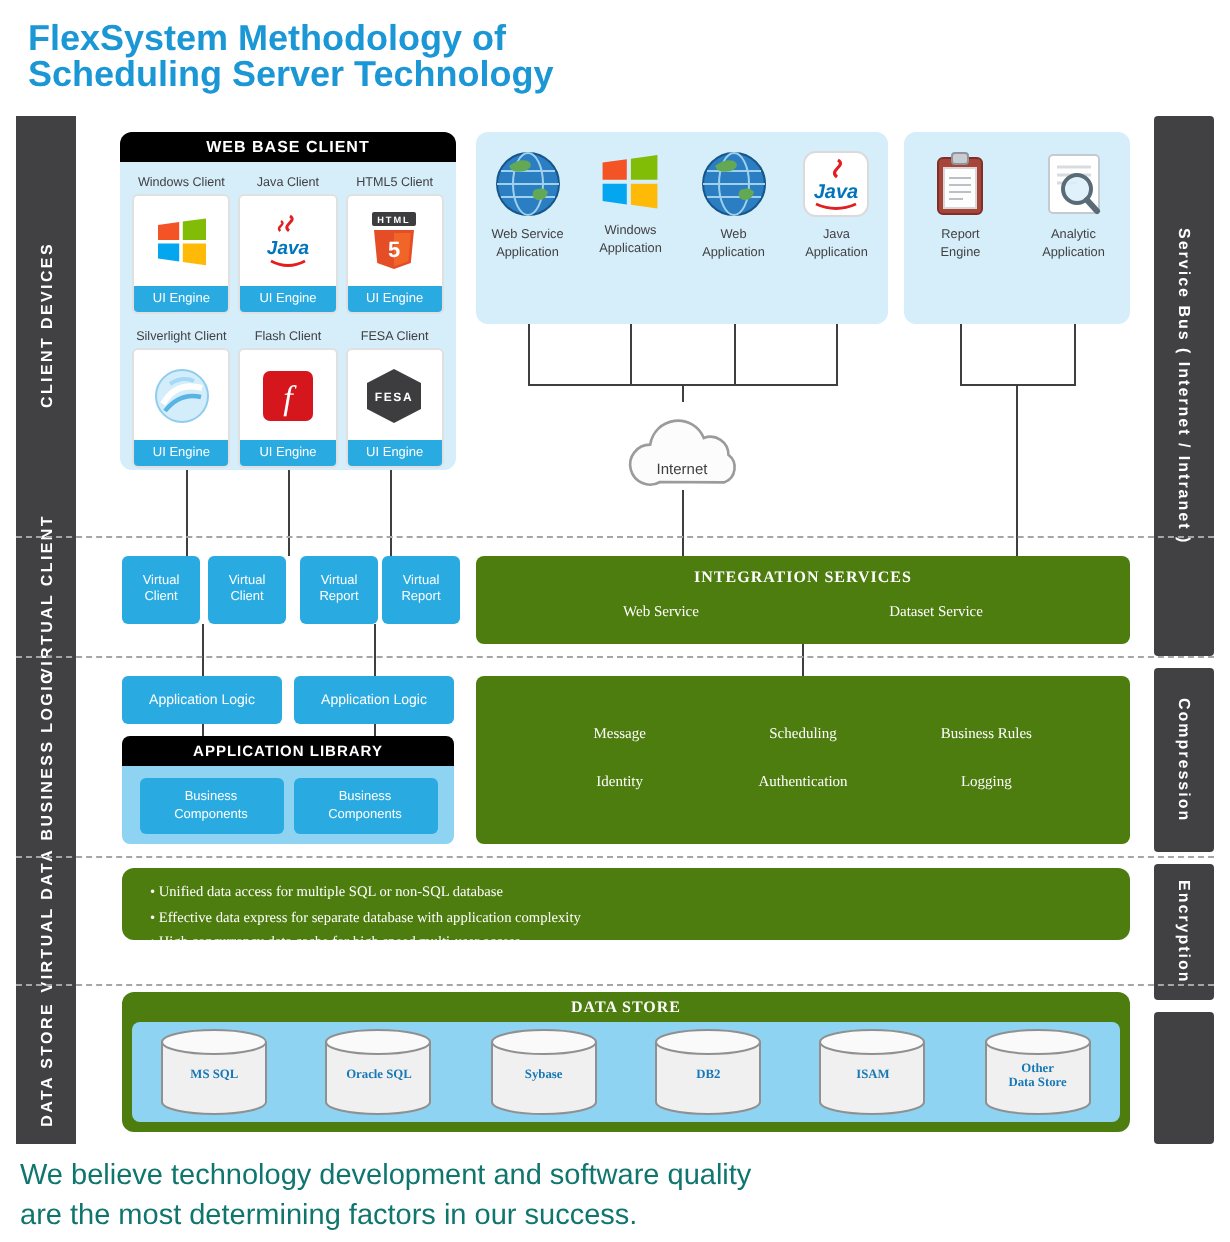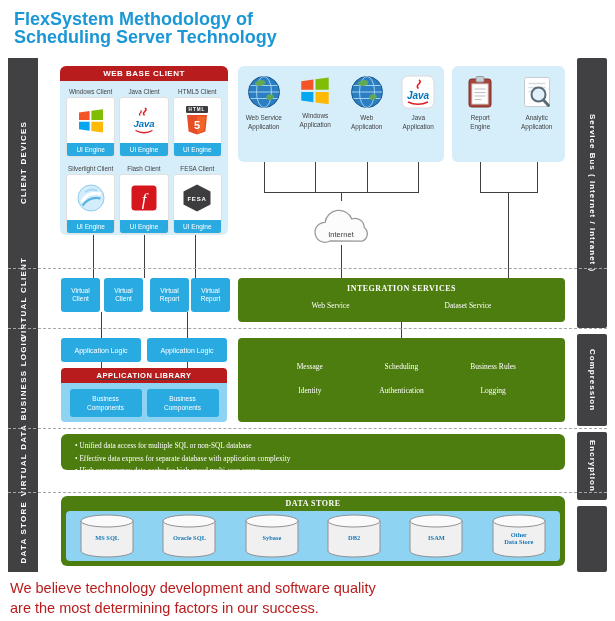--- a/index.html
+++ b/index.html
@@ -1,35 +1,35 @@
 <!DOCTYPE html>
 <html><head>
 <meta charset="utf-8">
 <style>
   html,body{margin:0;padding:0;background:#fff;}
   .stage{position:relative;width:615px;height:621px;background:#fff;overflow:hidden;
          font-family:"Liberation Sans",sans-serif;color:#414042;}
-  .abs{position:absolute;text-decoration:underline;}
+  .abs{position:absolute;}
   
   .title{position:absolute;left:14px;top:10px;font-size:18px;font-weight:bold;color:#1B97D5;line-height:18px;}
-  .footer{position:absolute;left:10px;top:578px;font-size:14.5px;color:#b91c1c;line-height:20px;}
+  .footer{position:absolute;left:10px;top:578px;font-size:14.5px;color:#0f766e;line-height:20px;}
   
   .rail-left{position:absolute;left:8px;top:58px;width:30px;height:514px;background:#414042;}
   .railsec{position:absolute;left:0;width:100%;display:flex;align-items:center;justify-content:center;}
   .vtext{writing-mode:vertical-rl;transform:rotate(180deg);color:#fff;font-size:8px;font-weight:bold;letter-spacing:1.2px;white-space:nowrap;}
   .rail-right{position:absolute;left:577px;top:58px;width:30px;height:514px;}
   .railseg{position:absolute;left:0;width:100%;background:#414042;border-radius:2px;display:flex;align-items:center;justify-content:center;}
   .vtext-r{writing-mode:vertical-rl;color:#fff;font-size:8px;font-weight:bold;letter-spacing:1px;white-space:nowrap;}
   
   .dash{position:absolute;left:8px;width:599px;border-top:1px dashed #A6A6A6;z-index:6;}
   .vline{position:absolute;width:1px;background:#3f3f3f;z-index:3;}
   .hline{position:absolute;height:1px;background:#3f3f3f;z-index:3;}
   
   .panel{position:absolute;background:#D6EEFA;border-radius:6px;z-index:4;}
-  .phead{background:#b91c1c;color:#fff;font-weight:bold;text-align:center;letter-spacing:.5px;}
+  .phead{background:#000000;color:#fff;font-weight:bold;text-align:center;letter-spacing:.5px;}
   .bluebox{position:absolute;background:#29ABE2;border-radius:3px;color:#fff;display:flex;flex-direction:column;
            align-items:center;justify-content:center;text-align:center;z-index:4;}
   
   .wbc-body{display:grid;grid-template-columns:repeat(3,1fr);gap:6px 4px;padding:5px 6px;}
   .cellLabel{font-size:6.3px;text-align:center;white-space:nowrap;height:11px;line-height:11px;color:#414042;}
   .tile{background:#fff;border:1px solid #E0E0E0;border-radius:3px;overflow:hidden;height:58px;display:flex;flex-direction:column;}
   .tile .ic{flex:1;display:flex;align-items:center;justify-content:center;}
   .tile .eng{height:13px;background:#29ABE2;color:#fff;font-size:6.5px;line-height:13px;text-align:center;}
   
   .iconrow{display:flex;height:100%;}

